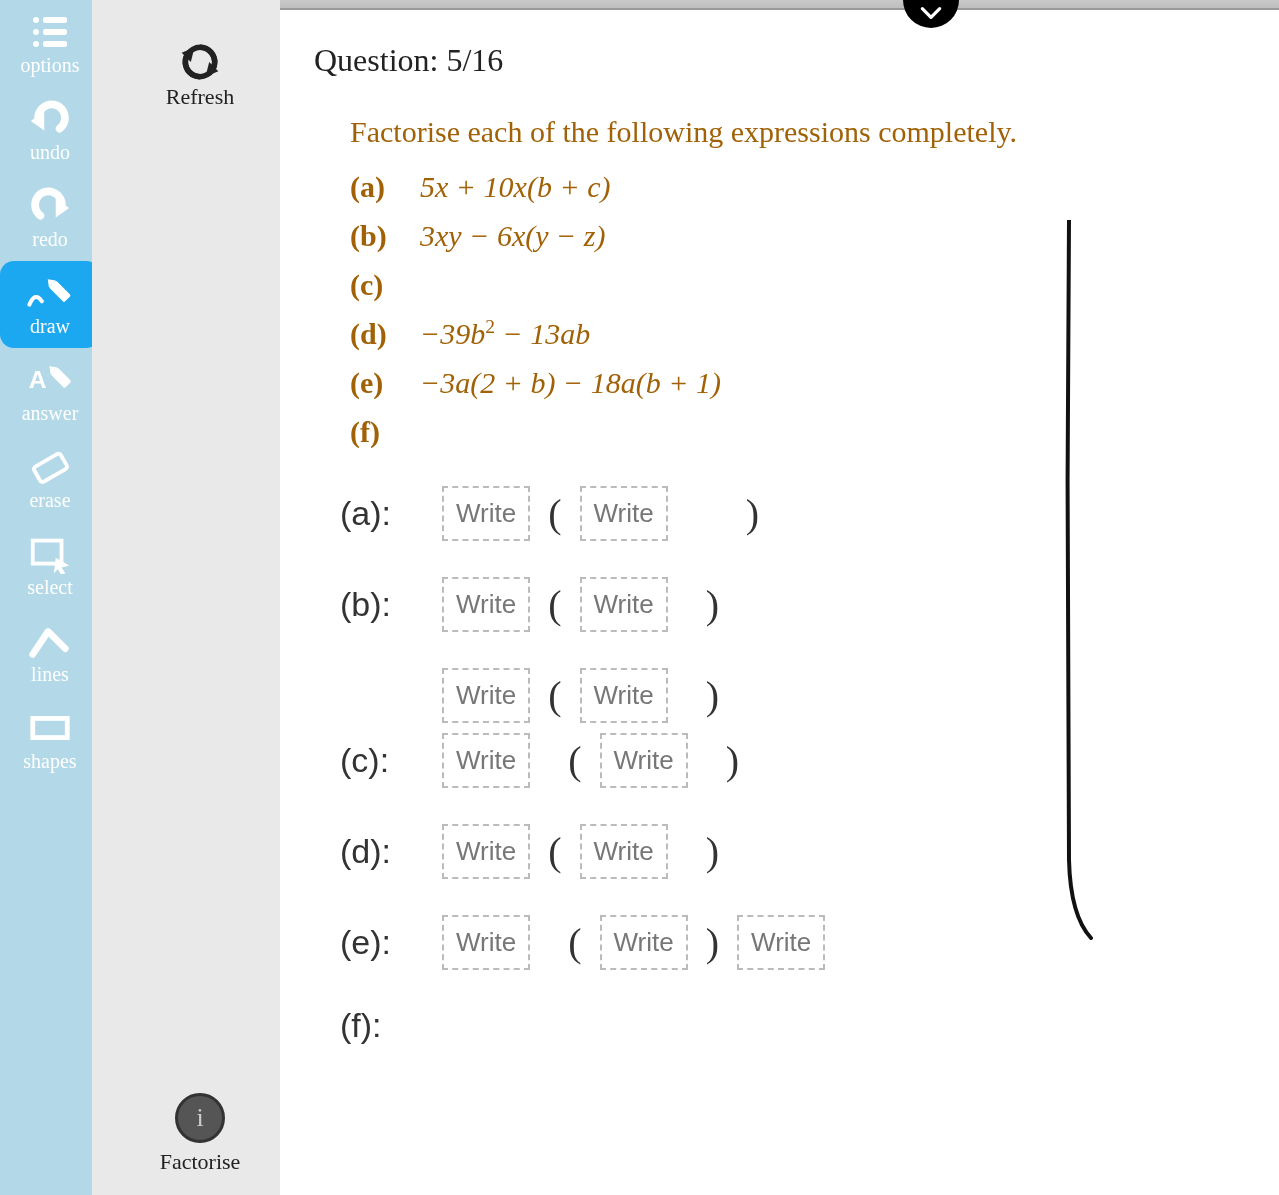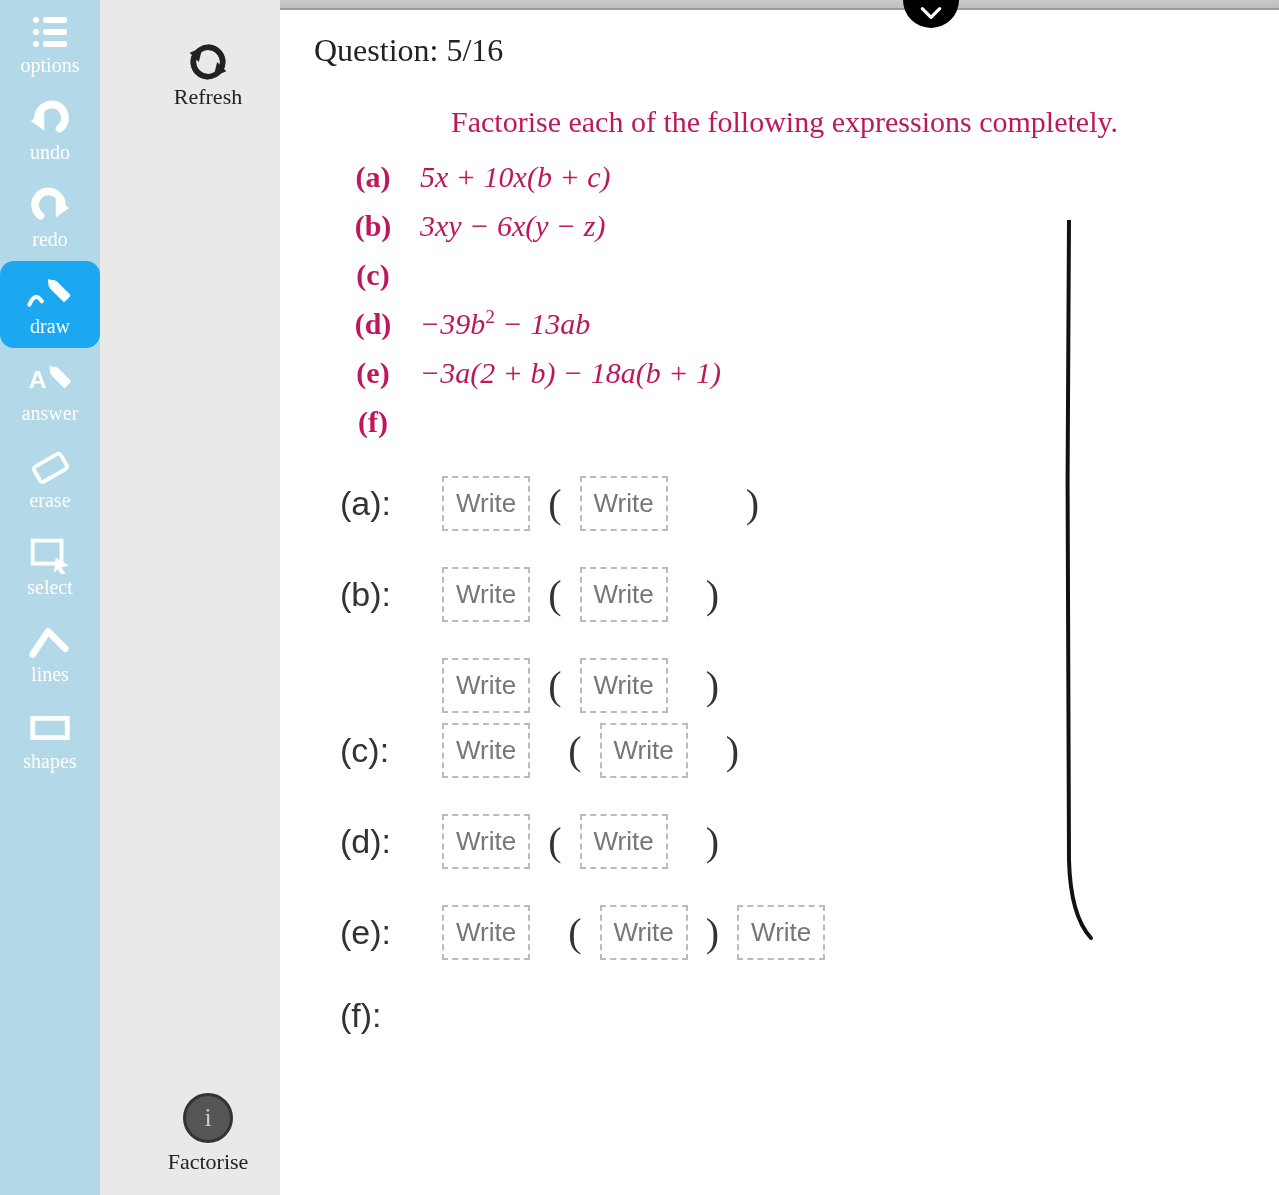--- a/index.html
+++ b/index.html
@@ -28,21 +28,21 @@
     font-family: "Comic Sans MS", cursive;
     font-size: 20px;
   }
   .tool-btn.active { background: #1ba8f0; border-radius: 14px; }
   .tool-icon { width: 46px; height: 40px; display:flex; align-items:center; justify-content:center; }
   .tool-label { margin-top: 2px; }
 
   
   .second-col {
     position: absolute;
-    left: 100px; top: 0;
+    left: 92px; top: 0;
     width: 216px;
     height: 1195px;
     background: #e9e9e9;
     display: flex;
     flex-direction: column;
     align-items: center;
   }
   .refresh-block {
     margin-top: 40px;
     display: flex;
@@ -102,30 +102,29 @@
     border-radius: 0 0 28px 28px;
     display:flex; align-items:center; justify-content:center;
     cursor: pointer;
   }
   .collapse-tab svg { margin-top:2px;}
 
   .question-header {
     font-family: "Comic Sans MS", cursive;
     font-size: 32px;
     color: #222;
-    padding: 22px 0 0 34px;
+    padding: 32px 0 0 34px;
   }
 
   .question-body {
     padding: 30px 60px 0 70px;
     font-family: Georgia, "Times New Roman", serif;
     font-size: 30px;
-    color: #be185d;
+    color: #a16207;
     line-height: 1.5;
-    text-align: center;
   }
   .intro { margin-bottom: 8px; }
   .expr-list { margin-left: 0; }
   .expr-row { display:flex; gap: 24px; font-size: 30px; padding: 2px 0;}
   .expr-row .lbl { font-weight: bold; width: 46px; }
   .expr-row .expr { font-style: italic; }
 
   
   .answers {
     padding: 30px 0 0 60px;

